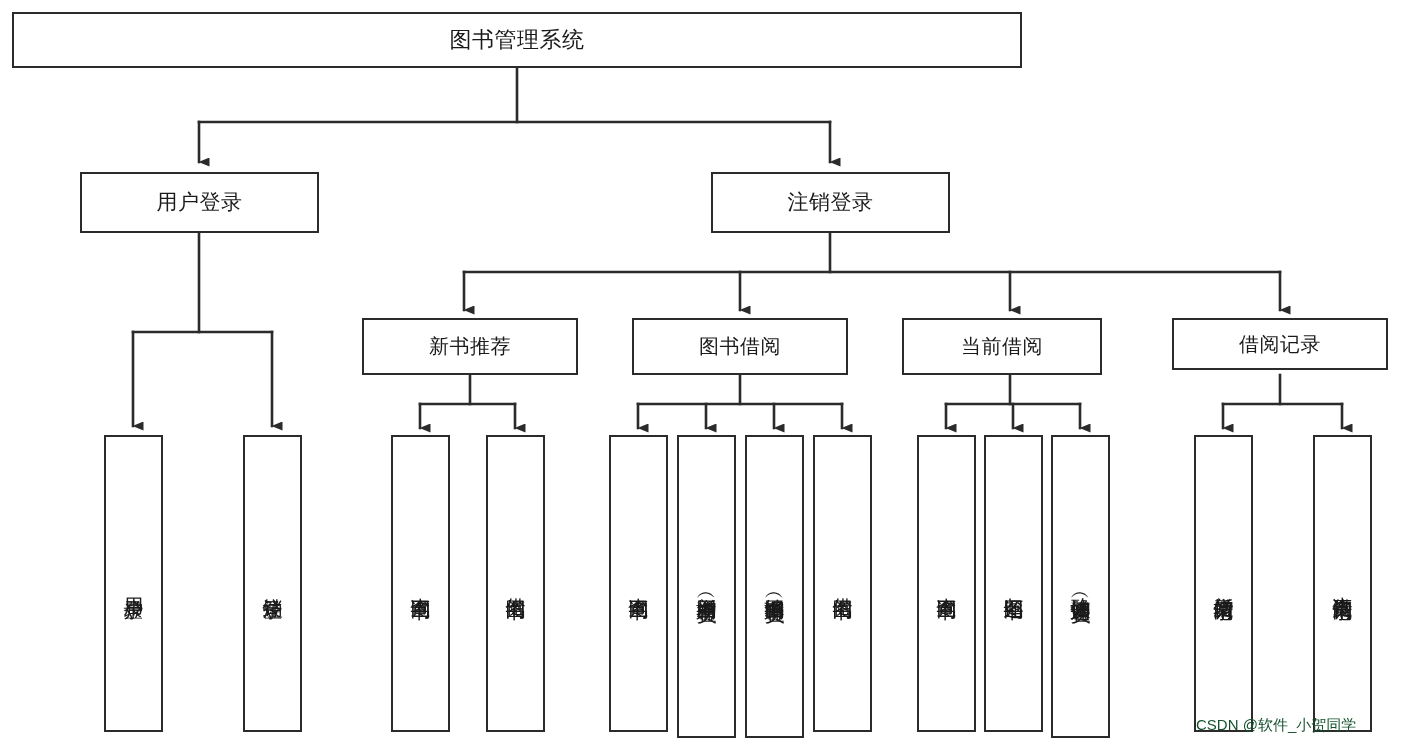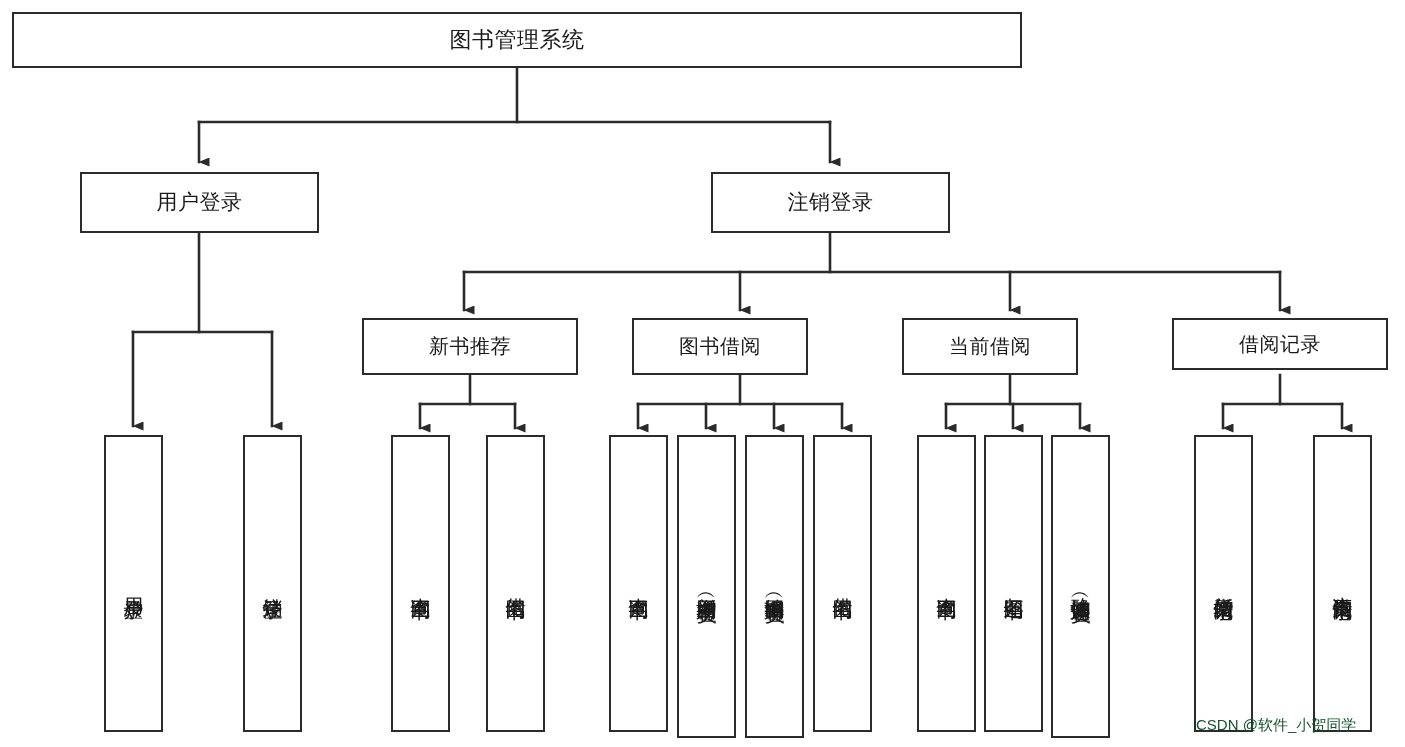--- a/index.html
+++ b/index.html
@@ -136,24 +136,24 @@
   <div class="node level2" style="left:80px; top:172px; width:239px; height:61px;">
     <span class="node-label">用户登录</span>
   </div>
   <div class="node level2" style="left:711px; top:172px; width:239px; height:61px;">
     <span class="node-label">注销登录</span>
   </div>
 
   <div class="node level3" style="left:362px; top:318px; width:216px; height:57px;">
     <span class="node-label">新书推荐</span>
   </div>
-  <div class="node level3" style="left:632px; top:318px; width:176px; height:57px;">
+  <div class="node level3" style="left:632px; top:318px; width:216px; height:57px;">
     <span class="node-label">图书借阅</span>
   </div>
-  <div class="node level3" style="left:902px; top:318px; width:176px; height:57px;">
+  <div class="node level3" style="left:902px; top:318px; width:200px; height:57px;">
     <span class="node-label">当前借阅</span>
   </div>
   <div class="node level3" style="left:1172px; top:318px; width:216px; height:52px;">
     <span class="node-label">借阅记录</span>
   </div>
 
   <div class="node leaf" style="left:104px; top:435px; width:59px; height:297px;">
     <span class="node-label">用户登录</span>
   </div>
   <div class="node leaf" style="left:243px; top:435px; width:59px; height:297px;">

